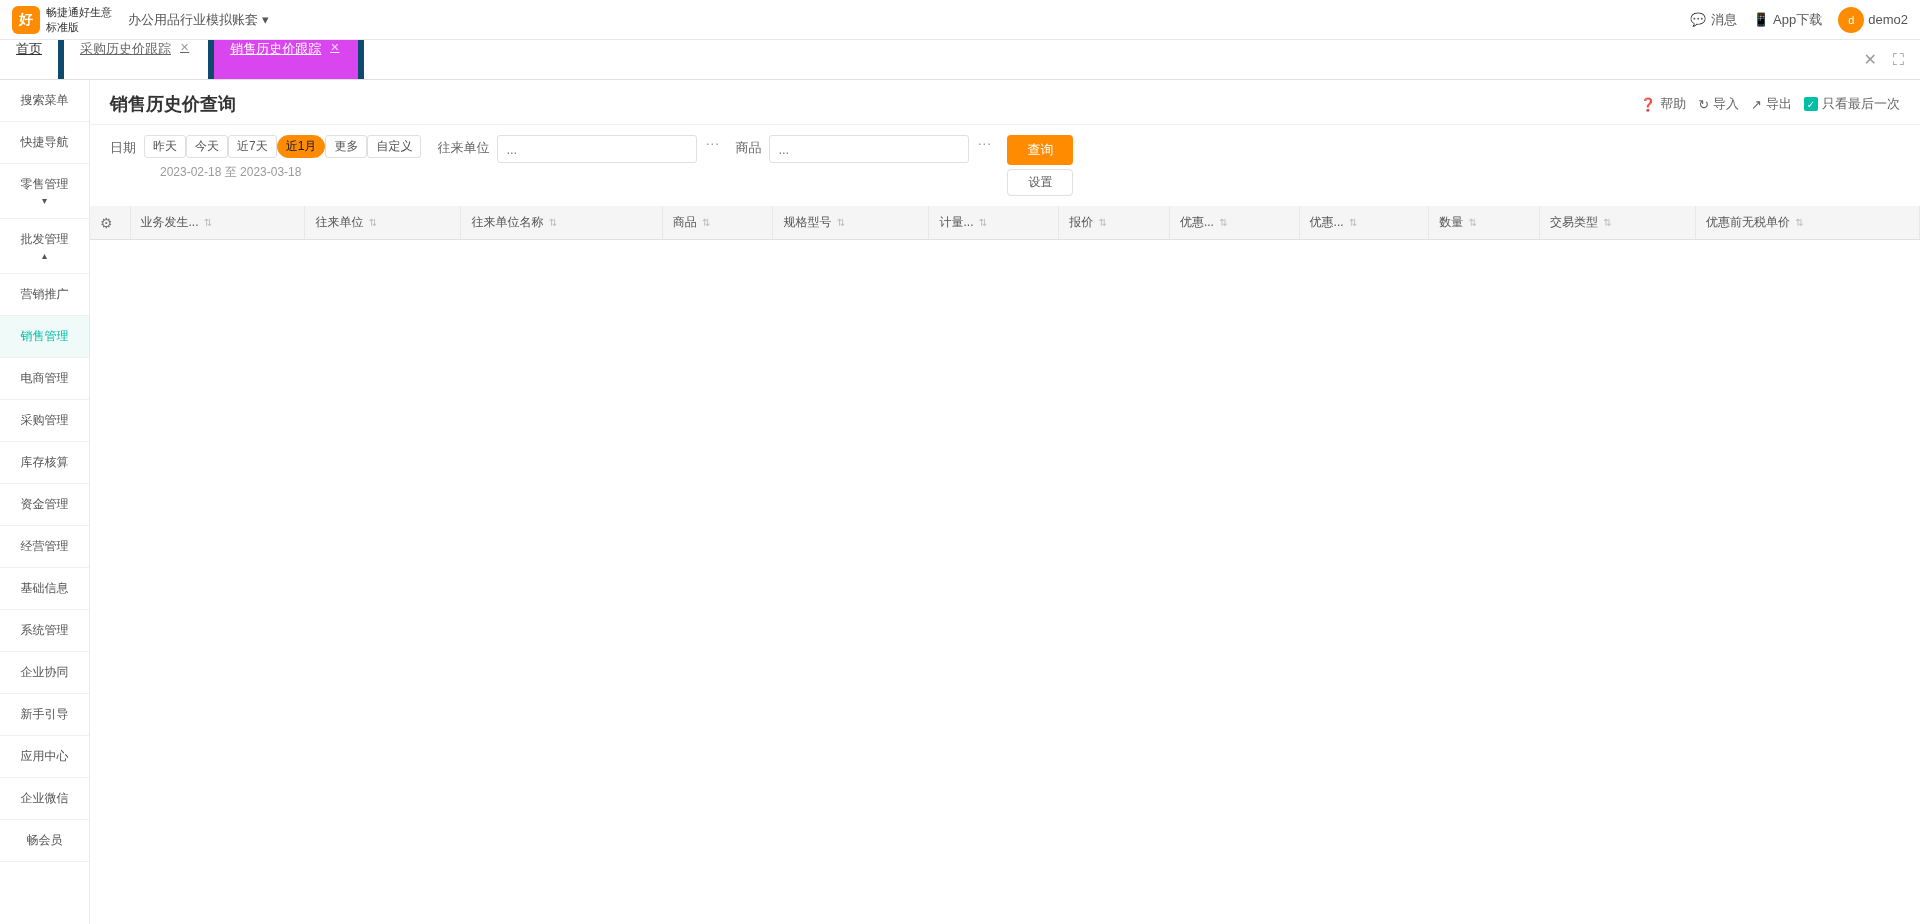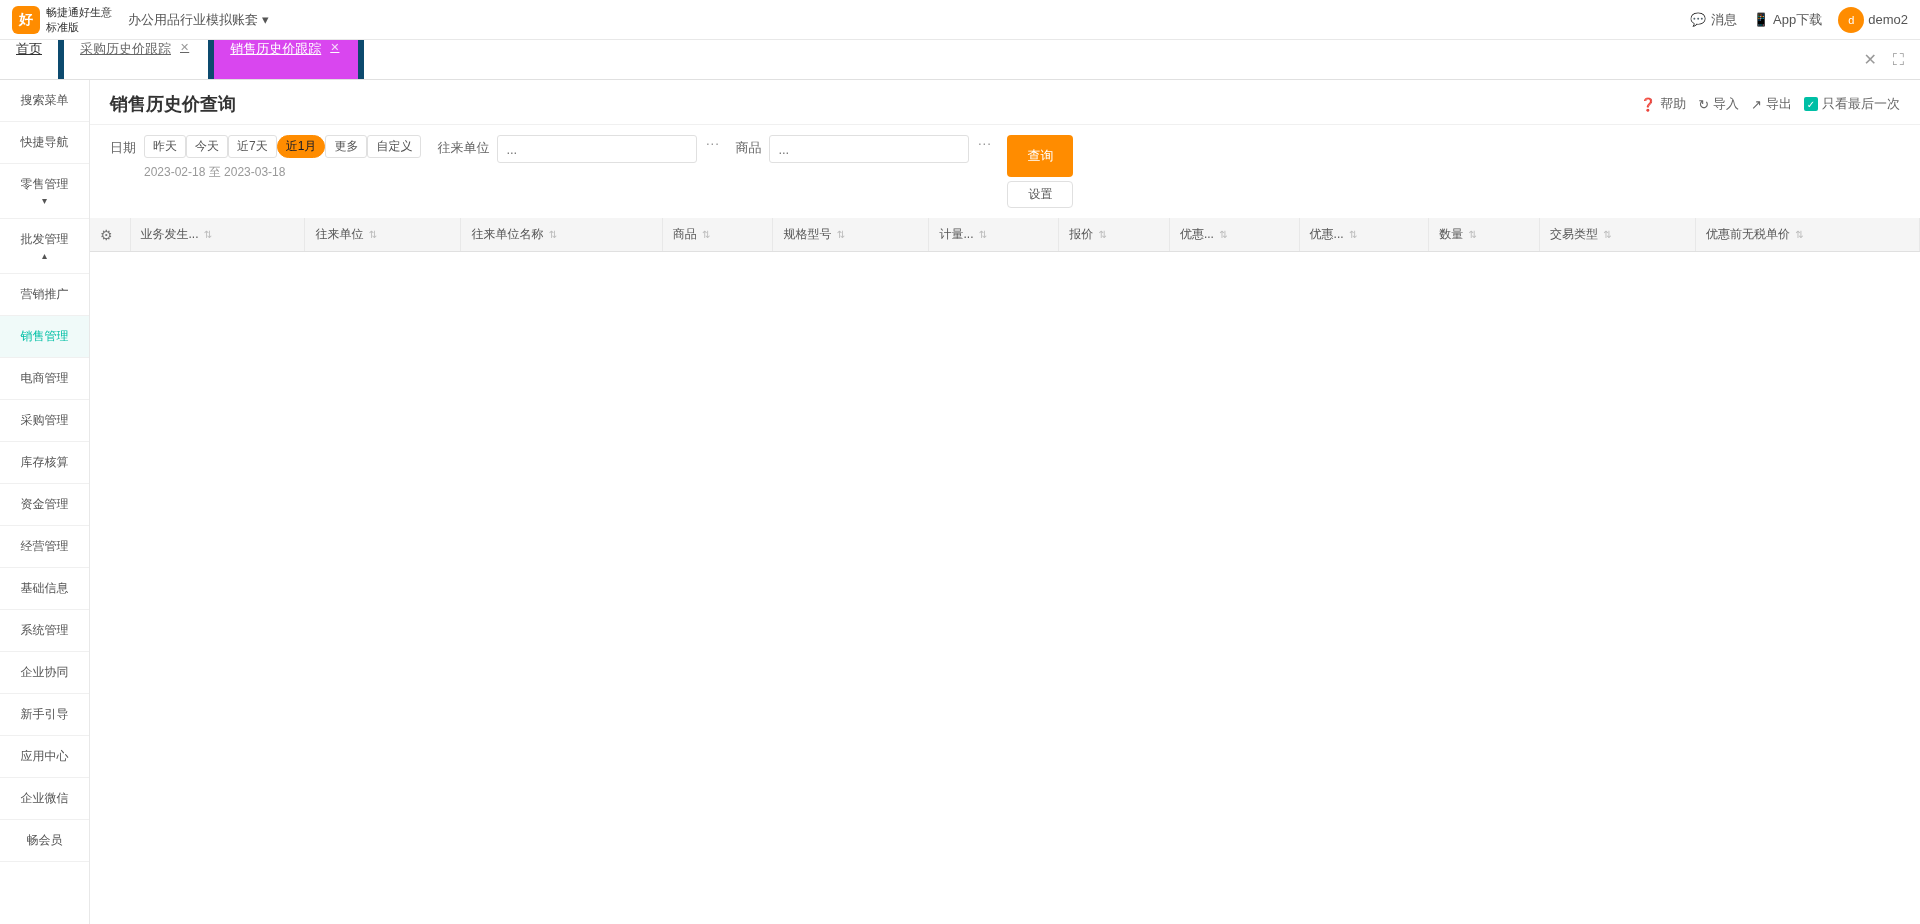--- a/index.html
+++ b/index.html
@@ -47,27 +47,27 @@
     .checkbox-teal { width: 14px; height: 14px; background: #00bfa5; border-radius: 2px; display: flex; align-items: center; justify-content: center; color: white; font-size: 10px; }
 
     
     .filter-bar { padding: 10px 20px; background: #fff; flex-shrink: 0; display: flex; align-items: flex-start; gap: 16px; }
     .filter-group { display: flex; align-items: flex-start; gap: 8px; }
     .filter-label { color: #666; font-size: 13px; padding-top: 4px; white-space: nowrap; }
     .date-btns { display: flex; flex-direction: column; gap: 6px; }
     .date-btns-row { display: flex; align-items: center; gap: 0; }
     .date-btn { padding: 2px 8px; border: 1px solid #e0e0e0; border-radius: 3px; cursor: pointer; font-size: 12px; color: #555; background: #fff; }
     .date-btn.active { background: #ff8c00; color: #0f172a; border-color: #ff8c00; border-radius: 12px; }
-    .date-range-text { font-size: 12px; color: #999; }
+    .date-range-text { font-size: 12px; color: #999; margin-left: 16px; }
     .filter-input { height: 28px; border: 1px solid #e0e0e0; border-radius: 3px; padding: 0 8px; font-size: 13px; color: #333; min-width: 200px; outline: none; }
     .filter-dots { color: #999; cursor: pointer; font-size: 14px; }
 
     
     .query-btns { display: flex; flex-direction: column; gap: 4px; }
-    .btn-query { background: #ff8c00; color: white; border: none; border-radius: 4px; padding: 12px 20px; cursor: pointer; font-size: 13px; }
+    .btn-query { background: #ff8c00; color: white; border: none; border-radius: 4px; padding: 6px 20px; cursor: pointer; font-size: 13px; }
     .btn-settings { background: #fff; color: #555; border: 1px solid #e0e0e0; border-radius: 4px; padding: 4px 14px; cursor: pointer; font-size: 12px; }
     .data-table { width: 100%; border-collapse: collapse; font-size: 12px; }
     .data-table th { background: #f5f5f5; color: #555; padding: 8px 10px; text-align: left; border-bottom: 1px solid #e0e0e0; border-right: 1px solid #e8e8e8; white-space: nowrap; font-weight: 500; position: sticky; top: 0; z-index: 1; }
     .data-table th .sort-arrows { color: #bbb; font-size: 10px; margin-left: 2px; }
     .th-gear { width: 40px; text-align: center; }
     .gear-icon-th { color: #777; cursor: pointer; font-size: 14px; }
     .empty-text { color: #bbb; font-size: 13px; }
 
     .table-wrapper { display: flex; flex-direction: column; flex: 1; overflow: hidden; }
     .table-scroll { overflow: auto; flex: 1; }

